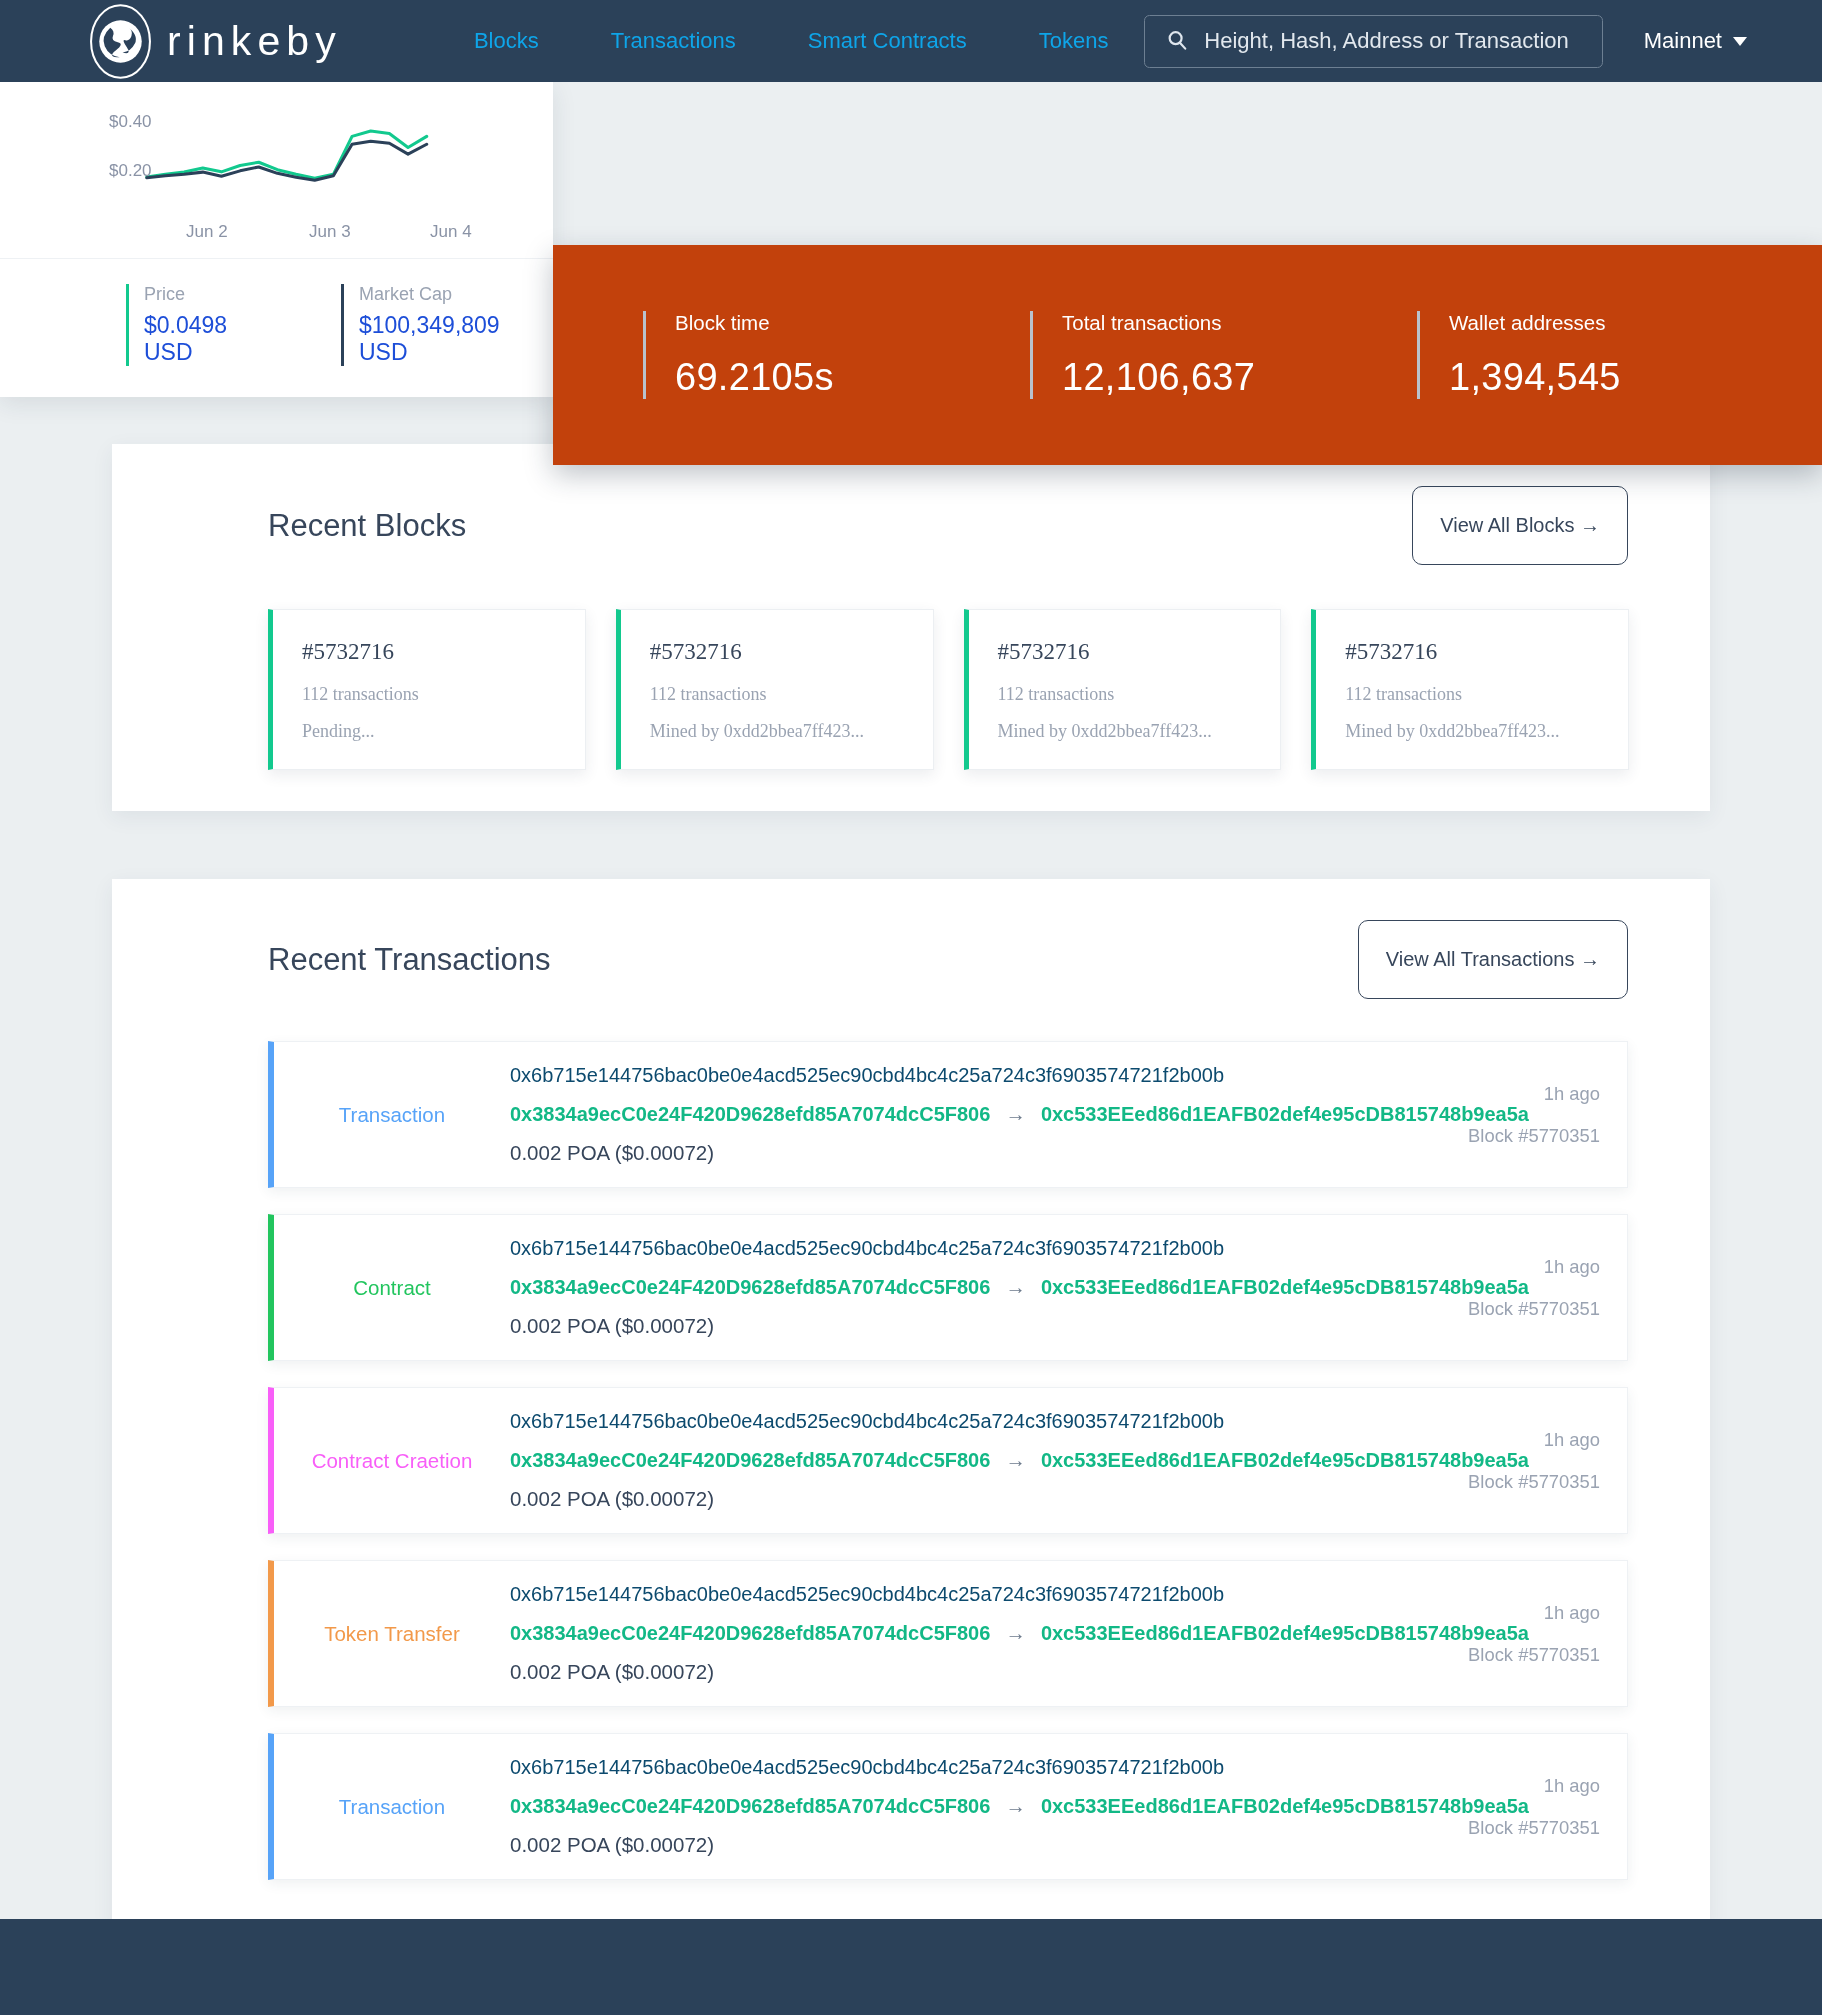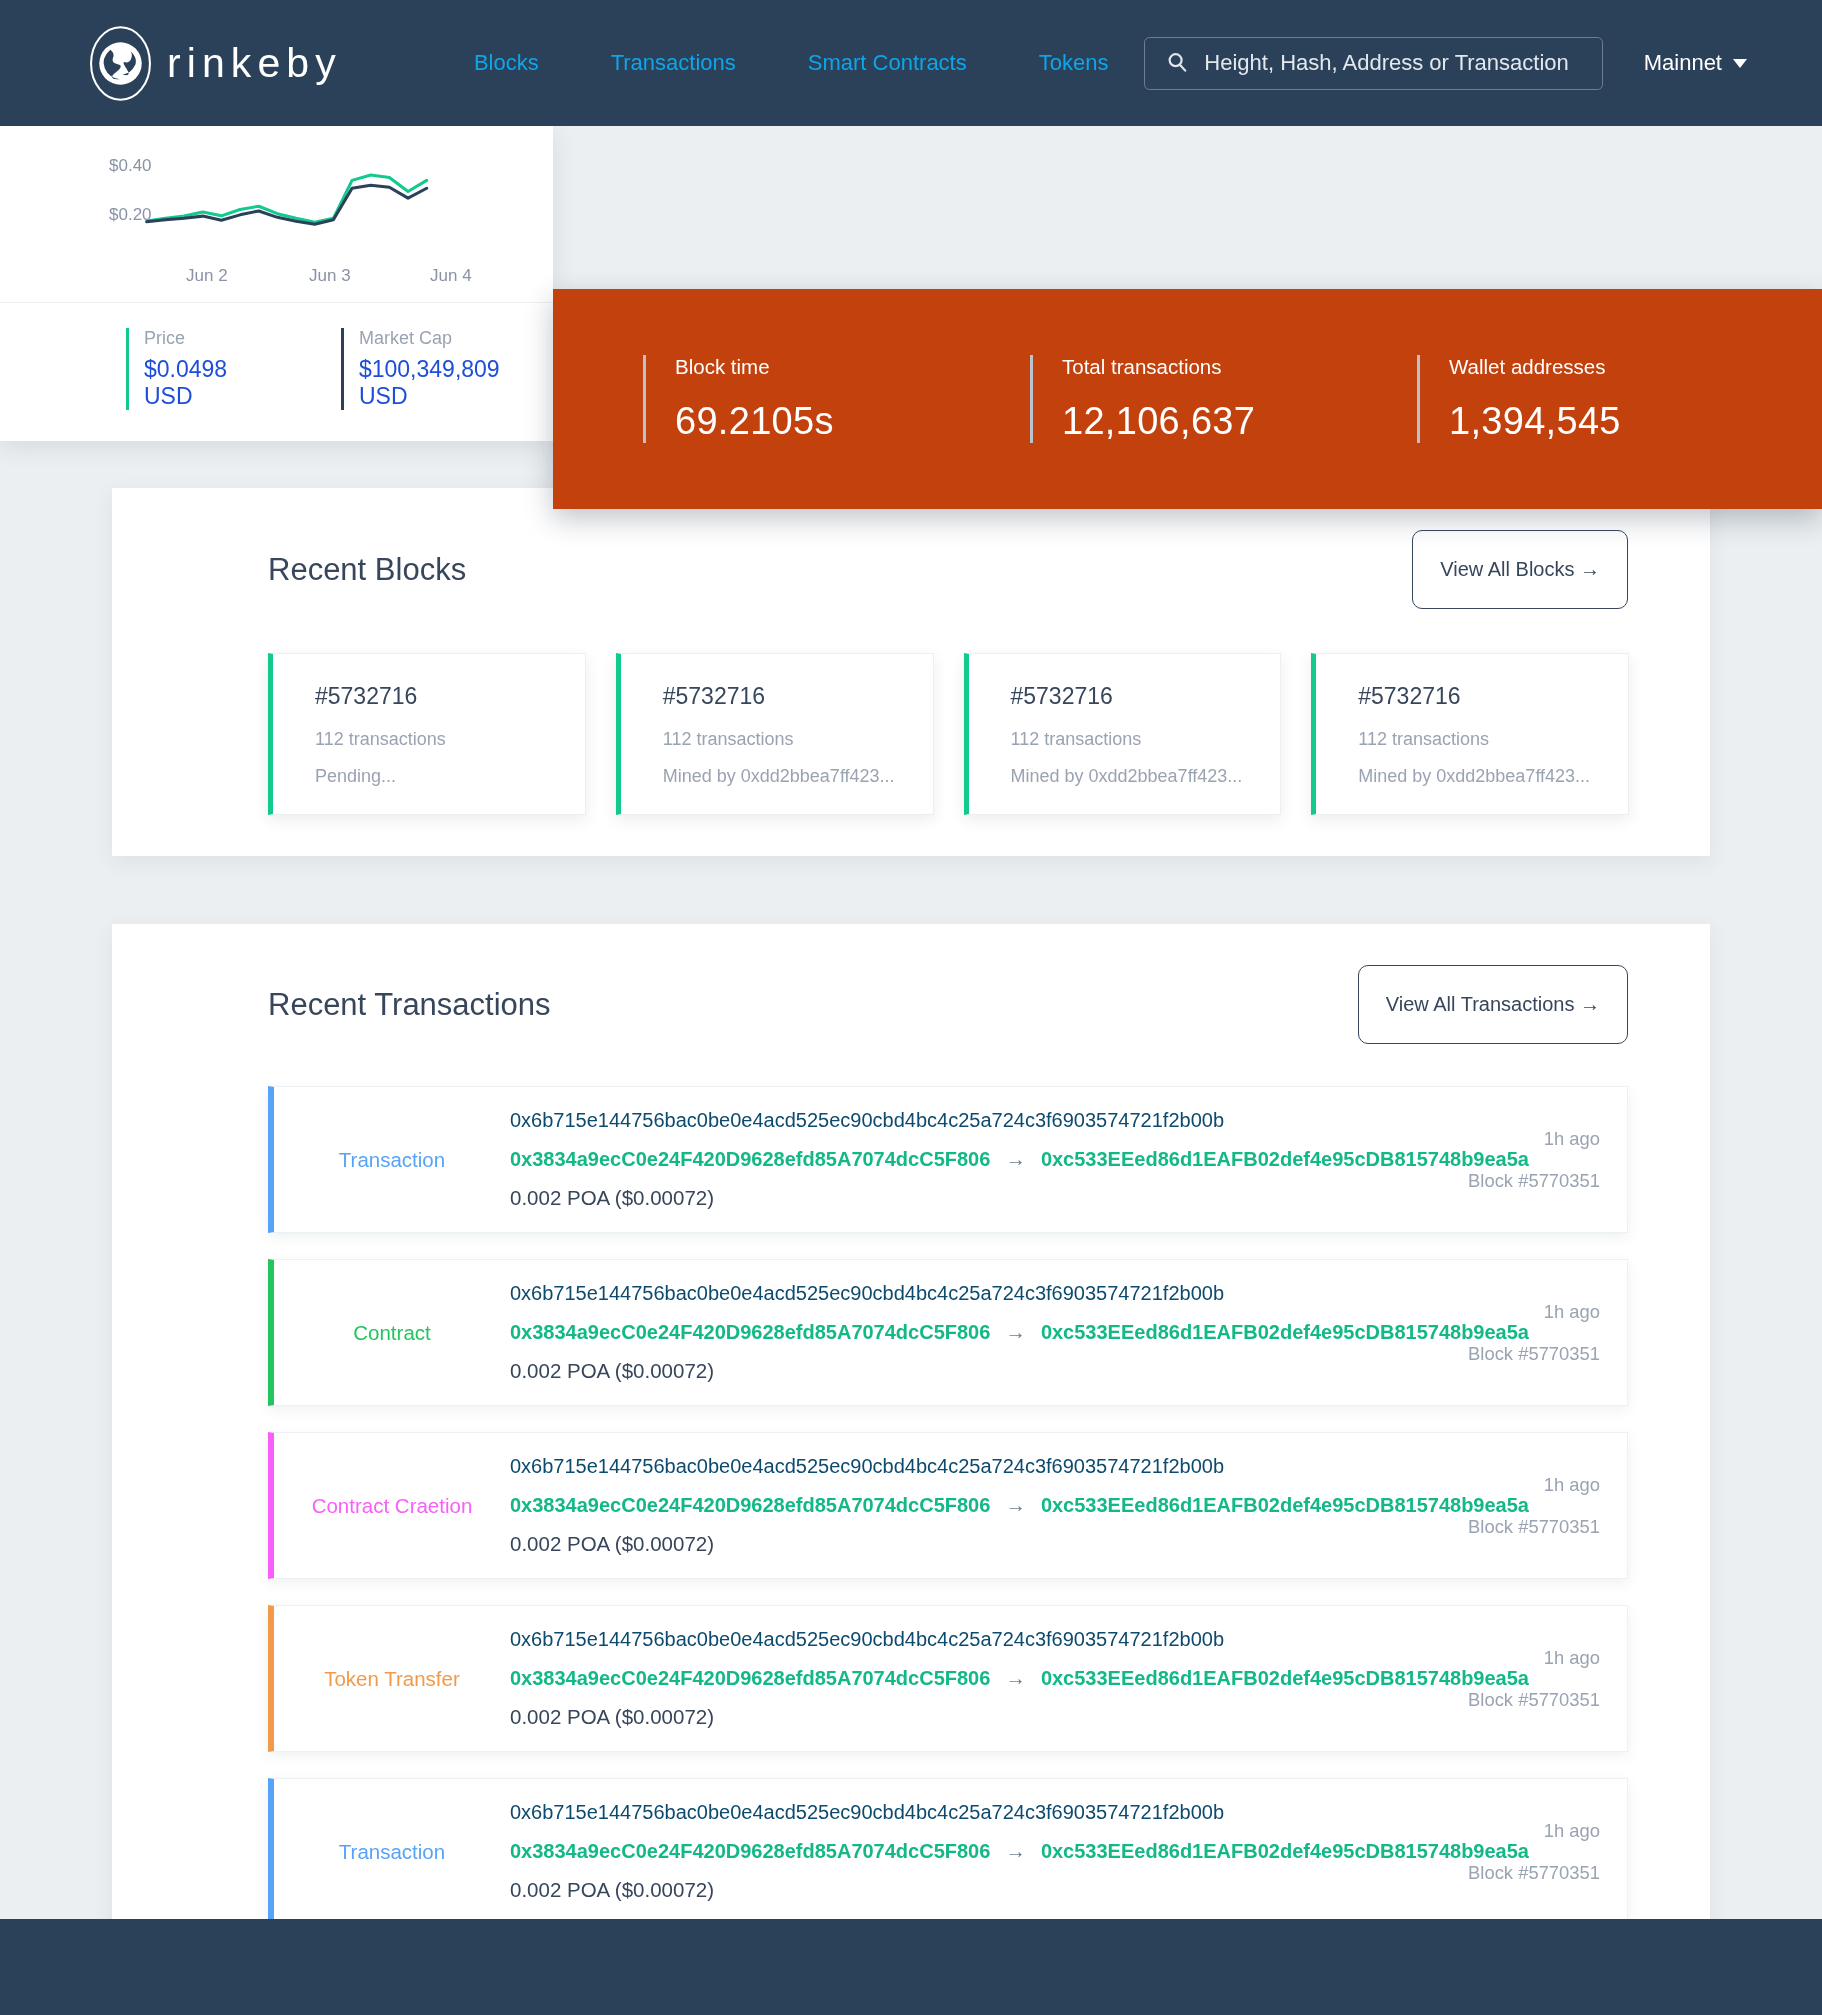--- a/index.html
+++ b/index.html
@@ -6,21 +6,21 @@
   html,body{width:1822px;height:2015px;}
   body{
     background:#ebeff1;
     font-family:"Liberation Sans", sans-serif;
     -webkit-font-smoothing:antialiased;
     overflow:hidden;
   }
 
   
   .header{
-    height:126px;
+    height:82px;
     background:#2b4159;
     display:flex;
     align-items:center;
     padding:0 75px 0 89px;
     position:relative;
     z-index:40;
   }
   .logo{display:flex;align-items:center;gap:15px;}
   .logo-mark{width:63px;height:77px;display:block;}
   .logo-text{
@@ -105,21 +105,21 @@
   }
 
   
   .blocks-row{
     display:flex;gap:30px;padding:44px 41px 0 116px;
   }
   .block-card{
     flex:1;background:#ffffff;border:1.4px solid #eceff2;
     border-left:5.5px solid #12c98e;
     box-shadow:0 4.8px 13.7px rgba(40,60,80,.09);
-    padding:29px 0 27px 42px;min-height:142px;
+    padding:29px 0 27px 29px;min-height:142px;font-family:Liberation Serif, serif;
   }
   .block-num{color:#37465b;font-size:23px;margin-bottom:19px;}
   .block-sub{color:#9aa3b2;font-size:18px;margin-bottom:16.4px;}
   .block-sub:last-child{margin-bottom:0;}
 
   
   .tx-list{padding:42px 42px 0 116px;display:flex;flex-direction:column;gap:26px;}
   .tx-row{
     display:flex;align-items:center;background:#ffffff;
     border:1.4px solid #eef1f4;border-left:6.1px solid #57a3f8;

